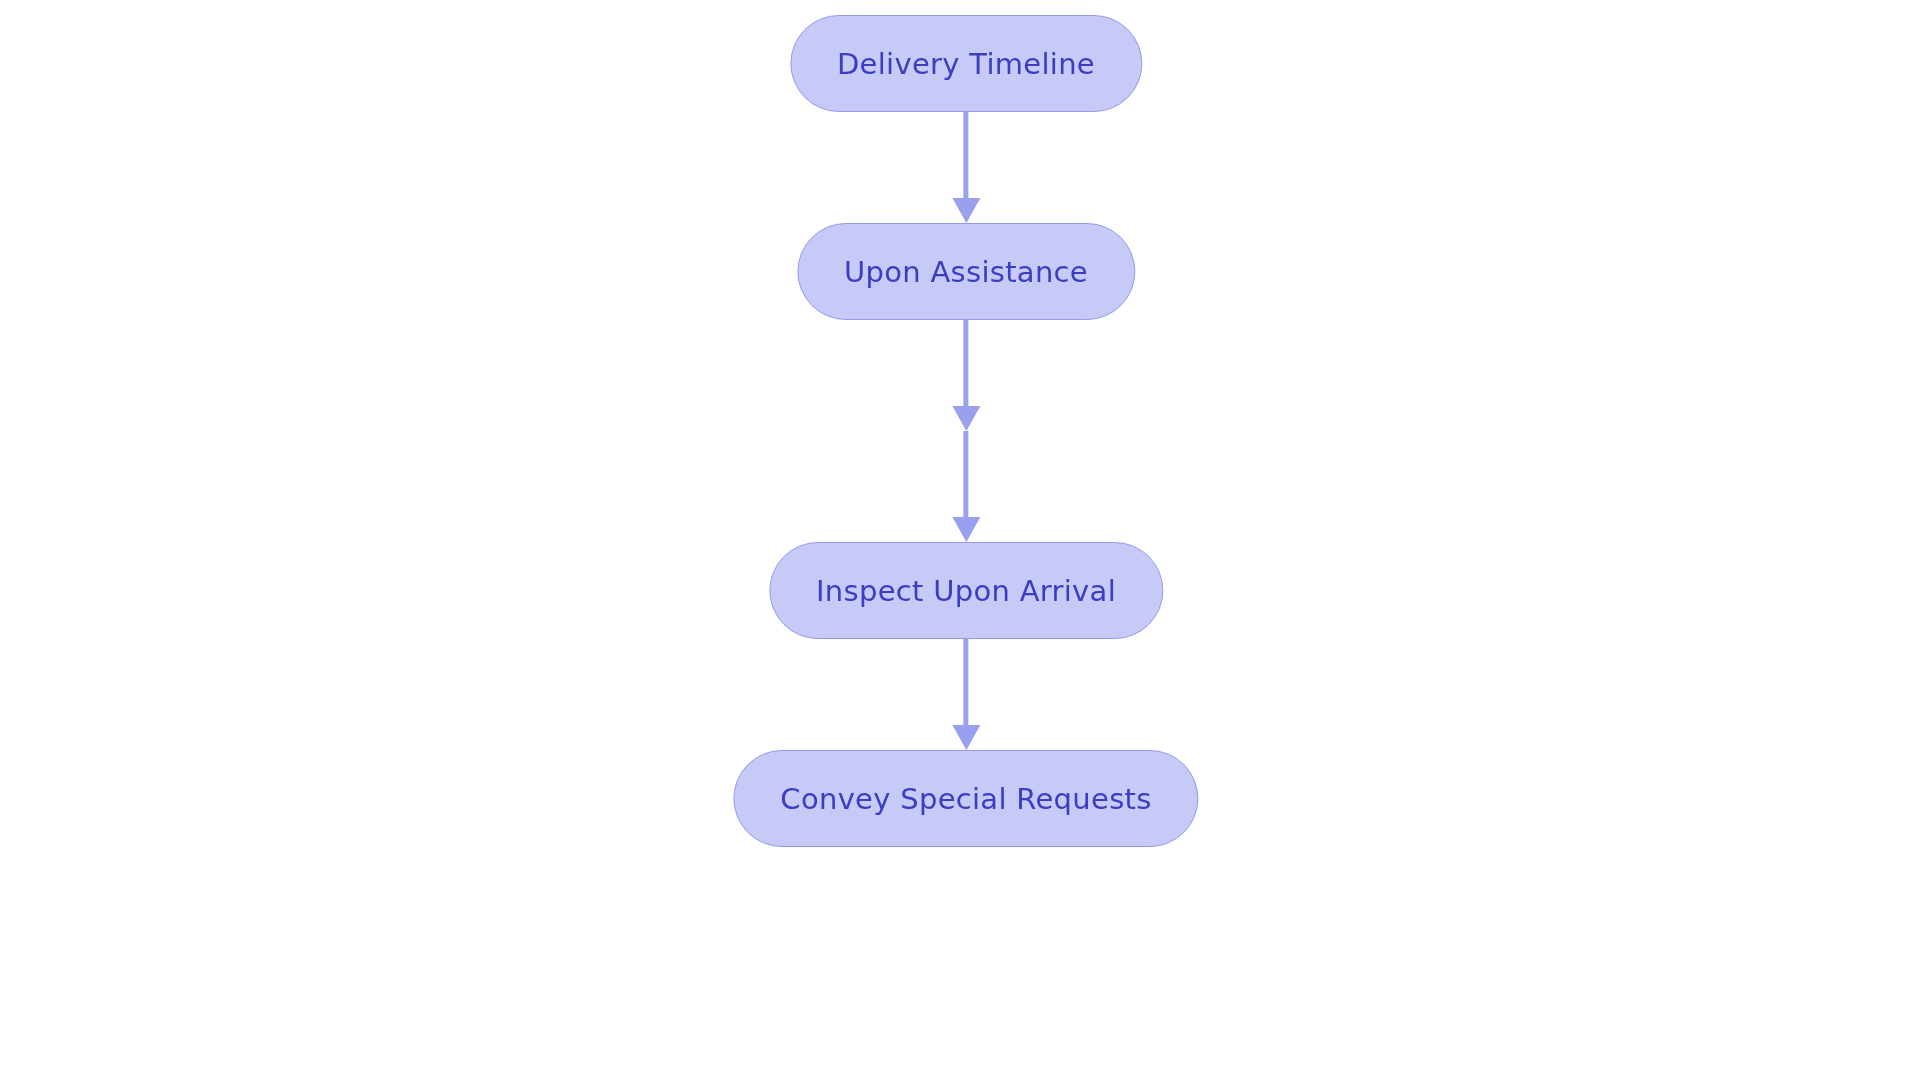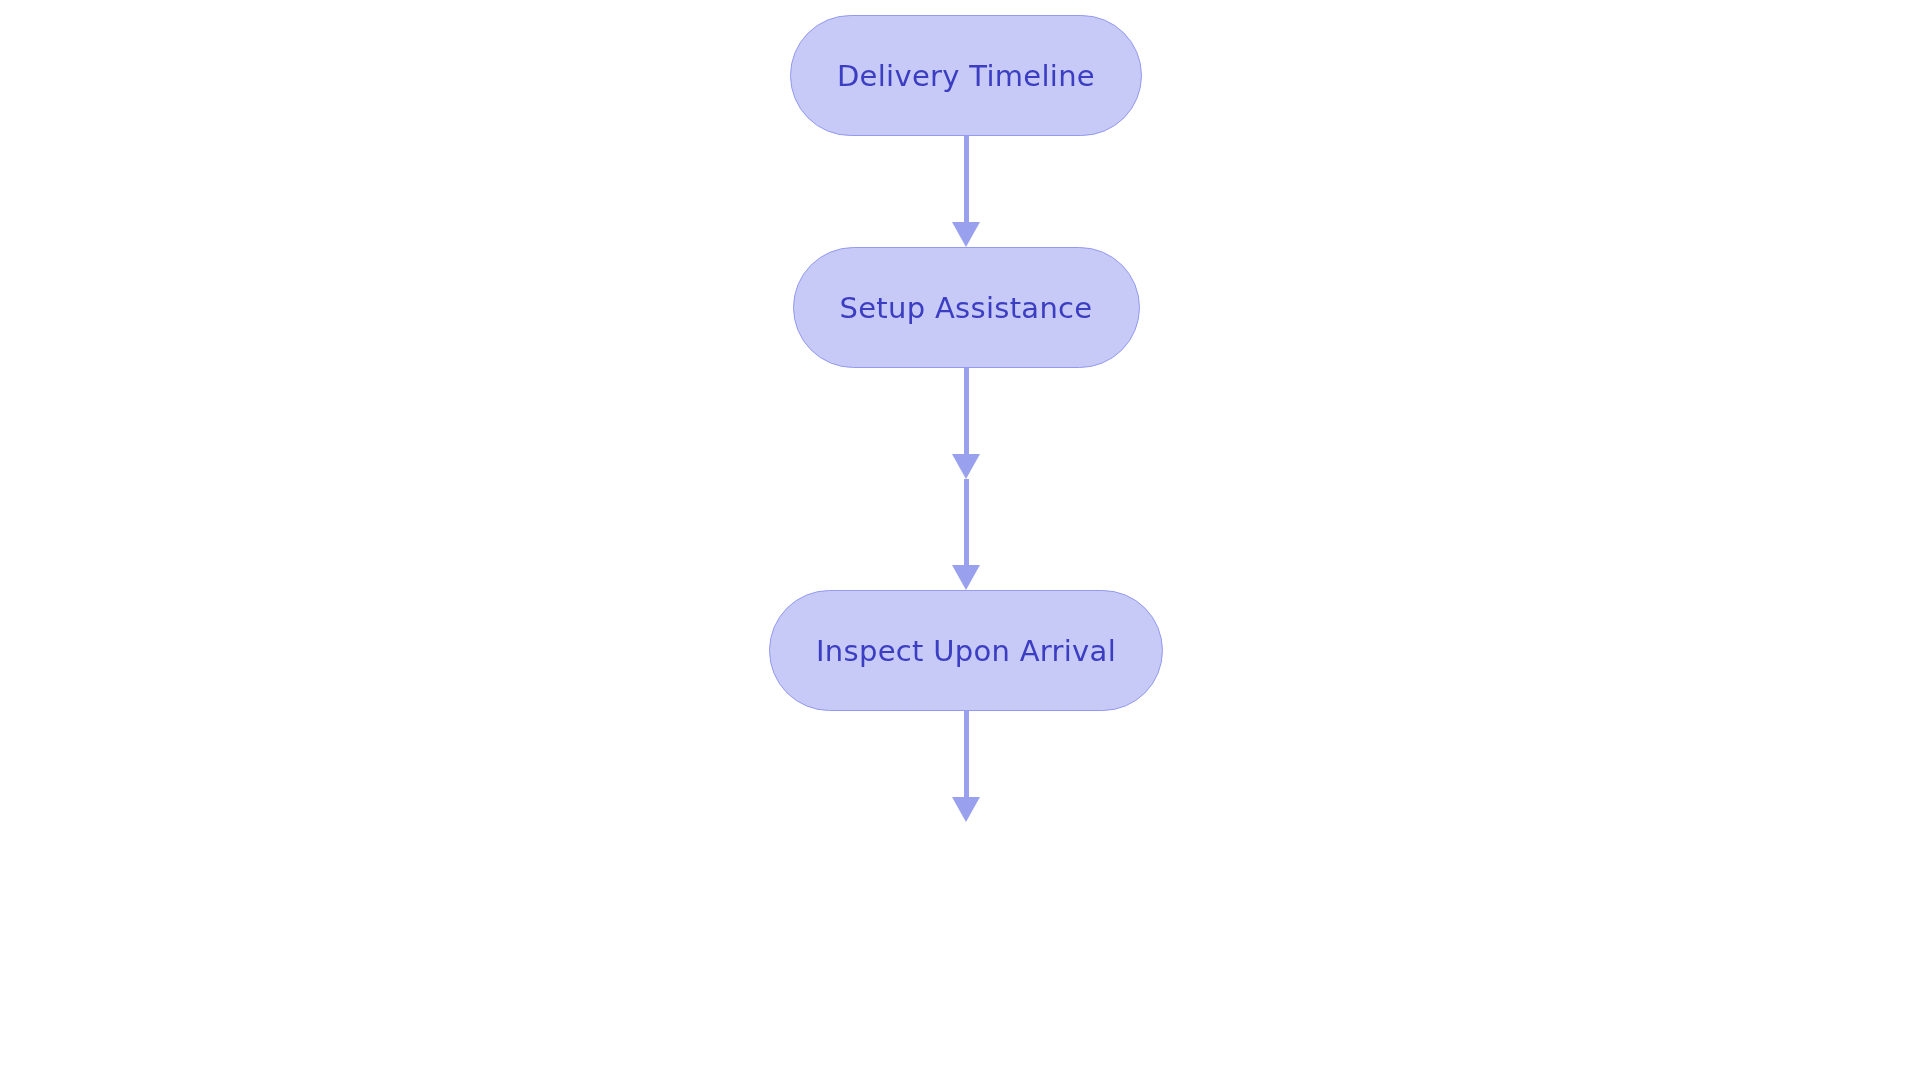--- a/index.html
+++ b/index.html
@@ -22,21 +22,21 @@
   .flowchart {
     position: absolute;
     top: 15px;
     left: 966px;
     transform: translateX(-50%);
     display: flex;
     flex-direction: column;
     align-items: center;
   }
   .flow-node {
-    height: 121px;
+    height: 97px;
     min-width: 300px;
     padding: 0 46px;
     display: flex;
     align-items: center;
     justify-content: flex-start;
     background: var(--node-fill);
     border: 1.5px solid var(--node-border);
     border-radius: 61px;
     flex: 0 0 auto;
   }
@@ -77,21 +77,21 @@
   <div class="flow-node">
     <span class="node-label">Delivery Timeline</span>
   </div>
 
   <div class="connector">
     <div class="line"></div>
     <div class="arrowhead"></div>
   </div>
 
   <div class="flow-node">
-    <span class="node-label">Setup Assistance</span>
+    <span class="node-label">Upon Assistance</span>
   </div>
 
   <div class="connector">
     <div class="line"></div>
     <div class="arrowhead"></div>
   </div>
 
 
   <div class="connector">
     <div class="line"></div>
@@ -100,14 +100,17 @@
 
   <div class="flow-node">
     <span class="node-label">Inspect Upon Arrival</span>
   </div>
 
   <div class="connector">
     <div class="line"></div>
     <div class="arrowhead"></div>
   </div>
 
+  <div class="flow-node">
+    <span class="node-label">Convey Special Requests</span>
+  </div>
 
 </div>
 
 </body></html>

